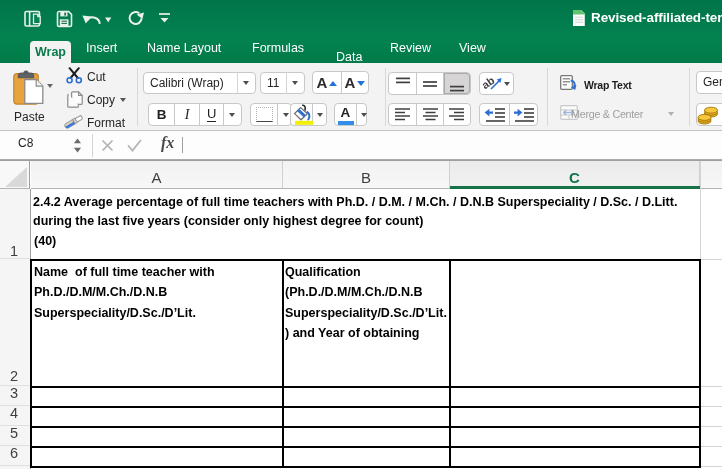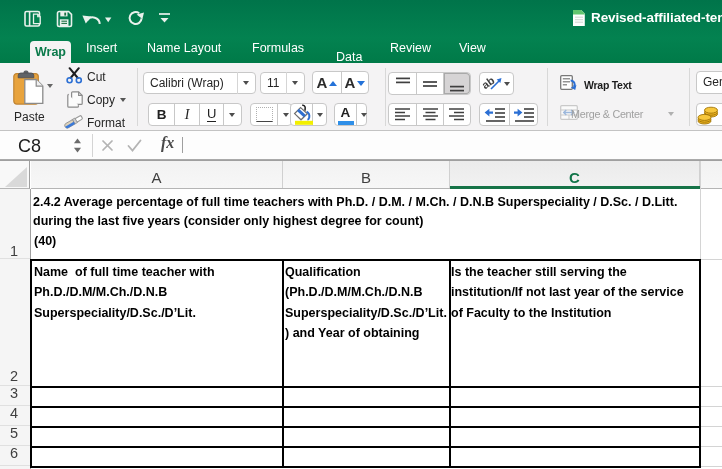--- a/index.html
+++ b/index.html
@@ -289,21 +289,21 @@
       <ellipse cx="14" cy="9" rx="6.5" ry="3" fill="#edb41f"></ellipse>
       <ellipse cx="14" cy="7.2" rx="6.5" ry="3" fill="#edb41f"></ellipse>
       <ellipse cx="14" cy="5.2" rx="6.5" ry="3" fill="#f7c73c"></ellipse>
       <ellipse cx="7.5" cy="16" rx="6.5" ry="3" fill="#edb41f"></ellipse>
       <ellipse cx="7.5" cy="14.2" rx="6.5" ry="3" fill="#edb41f"></ellipse>
       <ellipse cx="7.5" cy="12.4" rx="6.5" ry="3" fill="#f7c73c"></ellipse>
     </g>
   </svg>
 </div>
 <div id="fbar" class="abs">
-  <div class="abs" style="left:18px; top:5px; font-size:18px; color:#1c1c1c;">C8</div>
+  <div class="abs" style="left:18px; top:5px; font-size:12px; color:#1c1c1c;">C8</div>
   <svg class="abs" style="left:73px; top:7px;" width="9" height="15" viewBox="0 0 10 17">
     <path d="M5 0.5 l4 5.5 l-8 0 z" fill="#6b6b6b"></path>
     <path d="M5 16.5 l4 -5.5 l-8 0 z" fill="#6b6b6b"></path>
   </svg>
   <div class="abs" style="left:92px; top:3px; width:1px; height:23px; background:#d4d4d4;"></div>
   <svg class="abs" style="left:101px; top:8px;" width="13" height="13" viewBox="0 0 13 13">
     <g stroke="#b4b4b4" stroke-width="1.7" stroke-linecap="round">
         <line x1="2" y1="2" x2="11" y2="11"></line>
         <line x1="11" y1="2" x2="2" y2="11"></line>
       </g>
@@ -358,16 +358,13 @@
   <div class="cellblock" id="t1" style="left:33px; top:33px; font-size:12.5px; line-height:19.4px; transform:scaleX(1);">2.4.2 Average percentage of full time teachers with Ph.D. / D.M. / M.Ch. / D.N.B Superspeciality / D.Sc. / D.Litt.
 during the last five years (consider only highest degree for count)
  (40)</div>
   <div class="cellblock" id="ta2" style="left:34px; top:101.5px; font-size:12.5px; line-height:20.6px; transform:scaleX(1);">Name  of full time teacher with
 Ph.D./D.M/M.Ch./D.N.B
 Superspeciality/D.Sc./D’Lit.</div>
   <div class="cellblock" id="tb2" style="left:285px; top:101.5px; font-size:12.5px; line-height:20.6px; transform:scaleX(1);">Qualification
 (Ph.D./D.M/M.Ch./D.N.B
 Superspeciality/D.Sc./D’Lit.
 ) and Year of obtaining</div>
-  <div class="cellblock" id="tc2" style="left:451px; top:101.5px; font-size:12.5px; line-height:20.6px; transform:scaleX(1);">Is the teacher still serving the
-institution/If not last year of the service
-of Faculty to the Institution</div>
 </div>
 
 </body></html>

